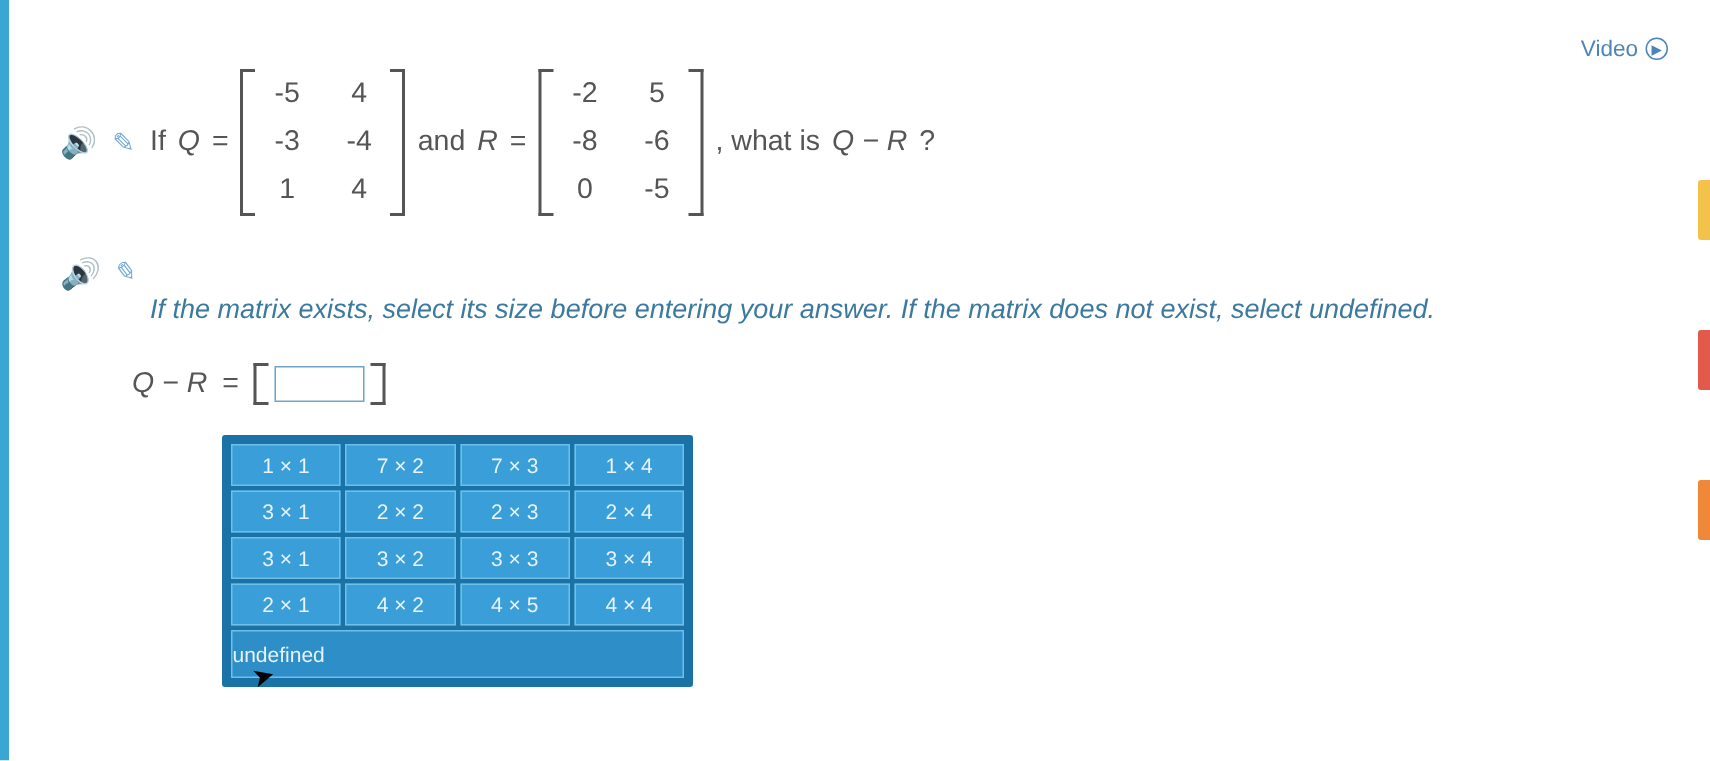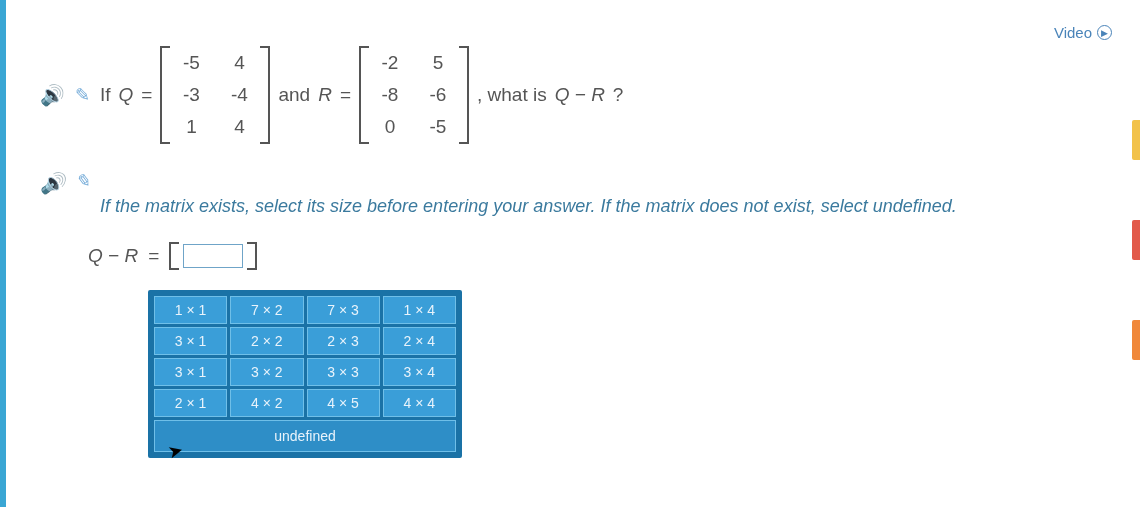--- a/index.html
+++ b/index.html
@@ -134,21 +134,20 @@
       text-align: center;
       font-size: 14px;
       padding: 5px 0;
       cursor: pointer;
       border: 1px solid #6fbfe8;
     }
     .undefined-cell {
       grid-column: 1 / span 4;
       background: #2e8ec7;
       color: #e8f3fb;
-      text-align: center;
       padding: 7px 0;
       font-size: 14px;
       cursor: pointer;
       border: 1px solid #6fbfe8;
     }
     .cursor-arrow {
       position: absolute;
       left: 168px;
       top: 440px;
       font-size: 18px;

